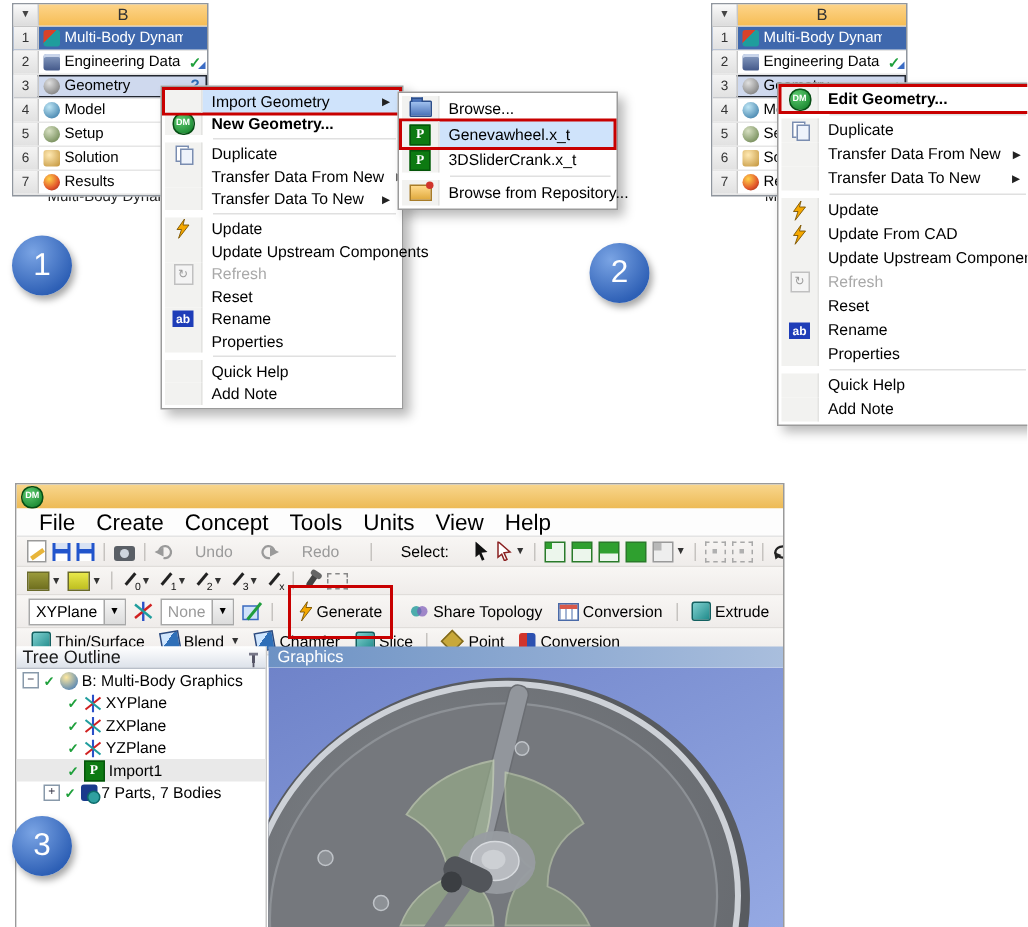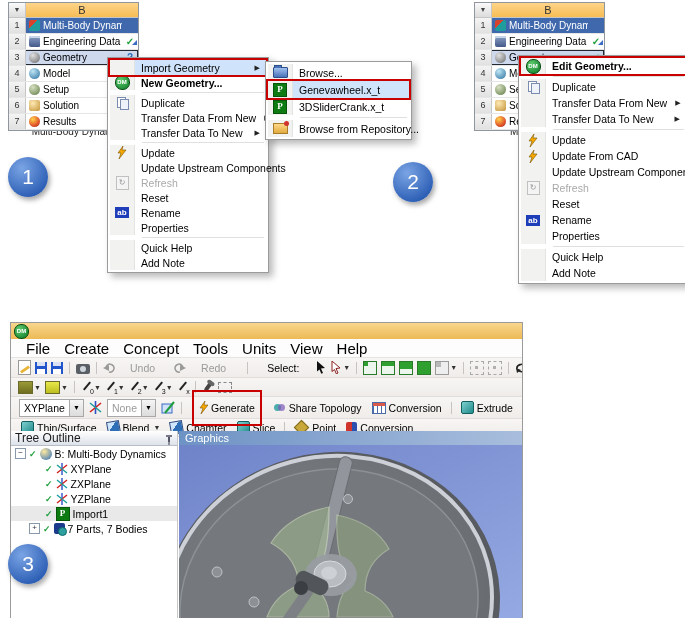--- a/index.html
+++ b/index.html
@@ -680,21 +680,21 @@
         <svg width="8" height="10">
             <rect x="3" y="1" width="2" height="6" fill="#556"></rect>
             <rect x="1" y="0" width="6" height="2" fill="#778"></rect>
             <rect x="3.4" y="7" width="1.2" height="3" fill="#556"></rect>
           </svg>
       </div>
       <div class="trow" style="padding-left:4px">
         <span class="ebox">−</span>
         <span class="chk">✓</span>
         <span class="i-wbroot"></span>
-        <span>B: Multi-Body Dynamics</span>
+        <span>B: Multi-Body Graphics</span>
       </div>
       <div class="trow" style="padding-left:34px">
         <span class="chk">✓</span>
         <svg width="12" height="12">
             <path d="M6 0 L6 12" stroke="#2b50c8" stroke-width="1.4"></path>
             <path d="M1 10 L11 2" stroke="#d02020" stroke-width="1.4"></path>
             <path d="M1 2 L11 10" stroke="#1f9d9d" stroke-width="1.4"></path>
           </svg>
         <span>XYPlane</span>
       </div>

